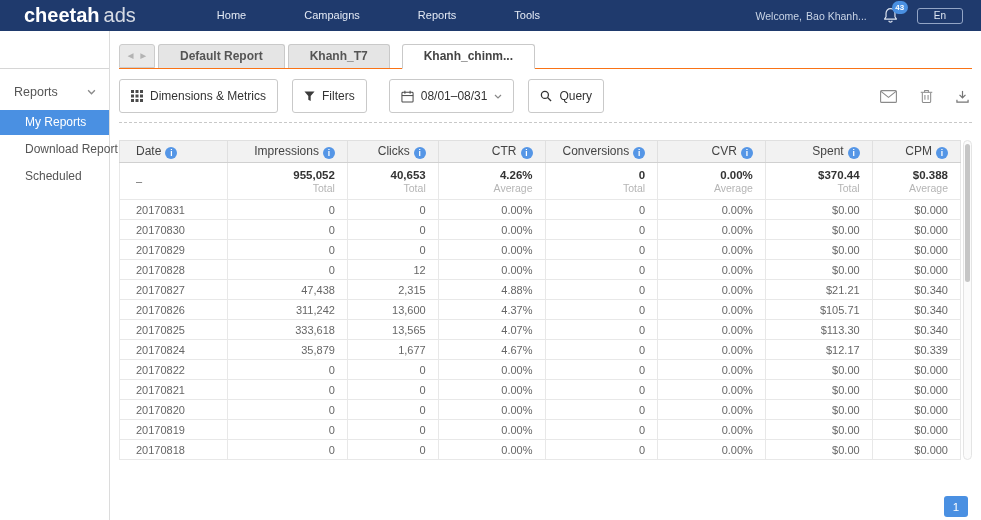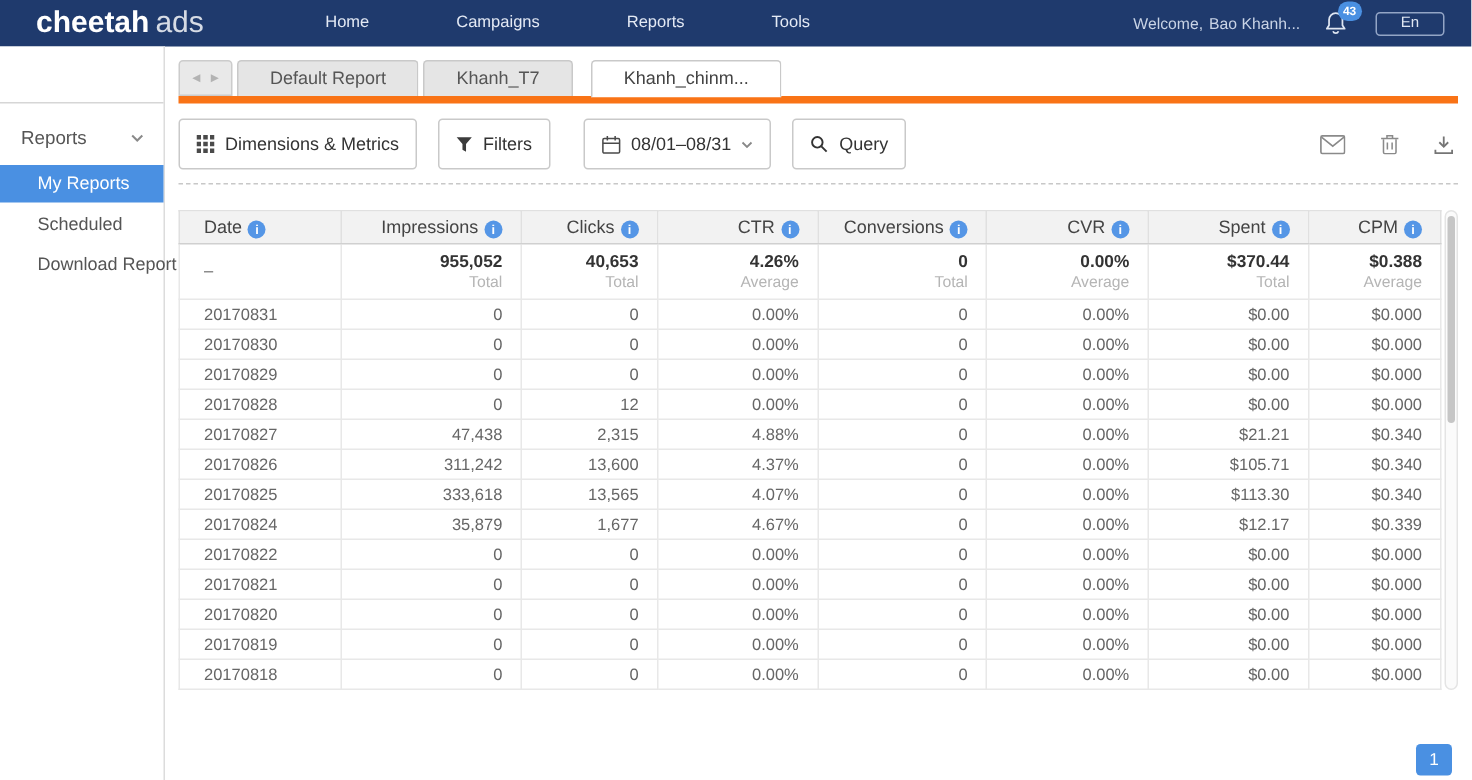--- a/index.html
+++ b/index.html
@@ -35,21 +35,21 @@
   .sidebar-spacer{height:38px;border-bottom:1px solid #d6d6d6;}
   .sidebar-section{display:flex;align-items:center;justify-content:space-between;
                    padding:16px 13px 11px 14px;font-size:12.5px;color:#555;cursor:pointer;}
   .side-item{height:25px;line-height:25px;padding-left:25px;font-size:12px;color:#555;
              cursor:pointer;margin-bottom:2px;white-space:nowrap;}
   .side-item.active{background:var(--accent);color:#fff;}
 
   .content{flex:1;padding:0 9px;position:relative;display:flex;flex-direction:column;min-width:0;}
 
   
-  .tabbar{height:38px;border-bottom:5px solid #f97316;display:flex;align-items:flex-end;}
+  .tabbar{height:38px;border-bottom:1px solid #f97316;display:flex;align-items:flex-end;font-weight:bold;}
   .tab-arrows{width:36px;height:24px;background:#e9e9e9;border:1px solid #ccc;
               border-radius:3px 3px 0 0;display:flex;align-items:center;justify-content:center;
               gap:7px;color:#b3b3b3;font-size:7px;margin-right:3px;cursor:pointer;}
   .tab{height:24px;line-height:23px;padding:0 21px;background:#e5e5e5;border:1px solid #c9c9c9;
        border-bottom:none;border-radius:3px 3px 0 0;font-size:12px;color:#555;margin-right:3px;
        cursor:pointer;white-space:nowrap;}
   .tab.active{background:#fff;margin-left:9px;position:relative;z-index:2;height:25px;
               margin-bottom:-1px;border-bottom:1px solid #fff;color:#444;}
 
   
@@ -124,22 +124,22 @@
     <aside class="sidebar" data-name="sidebar">
       <div class="sidebar-spacer" data-name="sidebar-spacer"></div>
       <div class="sidebar-section" data-name="sidebar-section-reports">
         <span data-name="sidebar-section-label">Reports</span>
         <svg data-name="chevron-down-icon" viewBox="0 0 8 5" width="9" height="6" fill="none" stroke="#8a8a8a" stroke-width="1.2">
             <path d="M1 1l3 3 3-3"></path>
           </svg>
       </div>
       <div data-name="sidebar-items">
           <div class="side-item active" data-name="sidebar-item-my-reports">My Reports</div>
+          <div class="side-item" data-name="sidebar-item-download-report">Download Report</div>
           <div class="side-item" data-name="sidebar-item-scheduled">Scheduled</div>
-          <div class="side-item" data-name="sidebar-item-download-report">Download Report</div>
         </div>
     </aside>
 
     <div class="content" data-name="content-area">
 
       <div class="tabbar" data-name="report-tabbar">
         <div class="tab-arrows" data-name="tab-scroll-arrows">
           <span data-name="tab-scroll-left-icon">◀</span>
           <span data-name="tab-scroll-right-icon">▶</span>
         </div>

